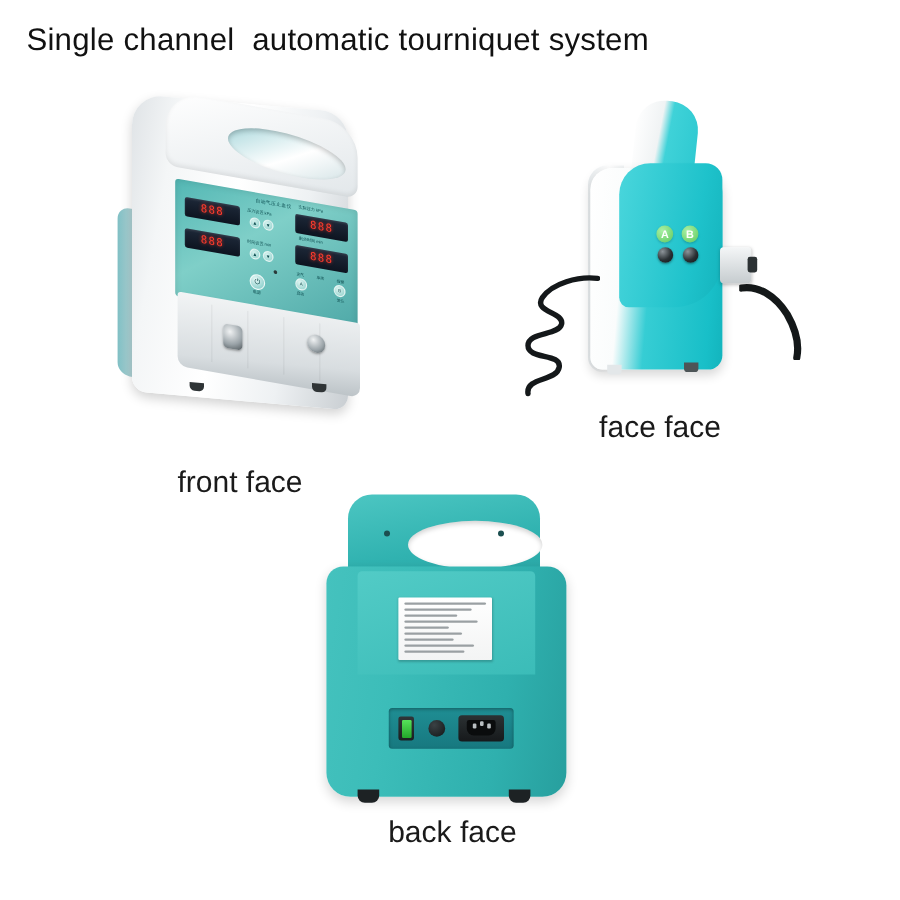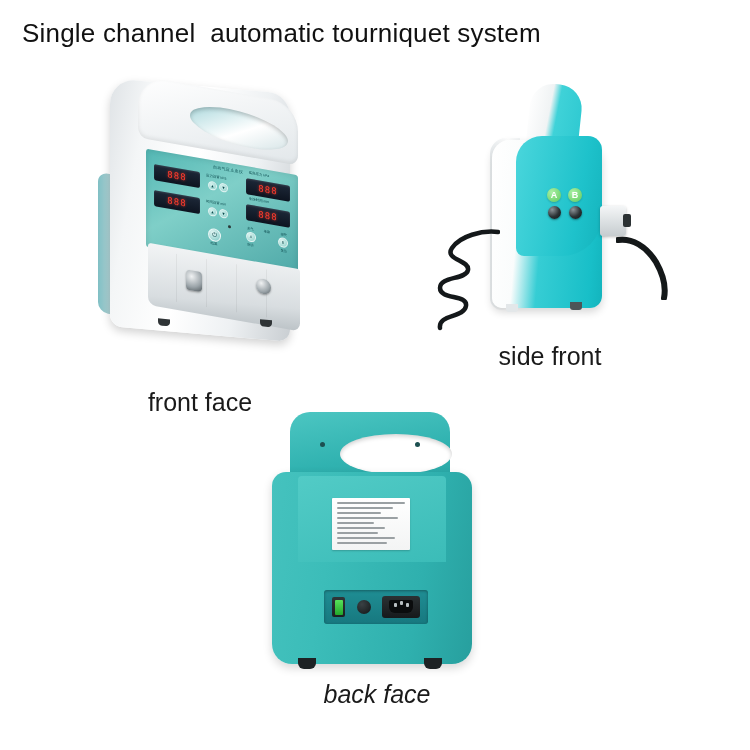--- a/index.html
+++ b/index.html
@@ -187,21 +187,21 @@
   }
   .s-foot{position:absolute;width:12px;height:8px;background:#e3e7e9;border-radius:0 0 3px 3px;}
   .s-foot.dark{background:#4d5557;}
 
   .coil{position:absolute;left:10px;top:148px;width:70px;height:108px;}
   .coil svg{width:100%;height:100%;}
   .pcord{position:absolute;left:196px;top:156px;width:58px;height:66px;}
   .pcord svg{width:100%;height:100%;}
 
   
-  #back{position:absolute;left:262px;top:412px;width:230px;height:272px;font-style:italic;}
+  #back{position:absolute;left:262px;top:412px;width:230px;height:272px;}
   .b-handle{
     position:absolute;left:28px;top:0;width:160px;height:72px;
     background:linear-gradient(170deg,#4cc6c2,#30b2b0 60%,#2aa6a5);
     border-radius:20px 20px 6px 6px;
   }
   .b-handle-hole{
     position:absolute;left:50px;top:22px;width:112px;height:40px;
     background:#ffffff;border-radius:50%;
     box-shadow:inset 0 2px 4px rgba(0,0,0,.18);
   }
@@ -352,21 +352,21 @@
         <path d="M68 6 C52 4, 30 10, 22 22 C14 34, 40 34, 38 44 C36 54, 10 50, 10 62 C10 74, 38 68, 36 80 C34 92, 8 88, 10 102" stroke="#14181a" stroke-width="4.5" stroke-linecap="round"></path>
       </svg>
     </div>
 
     <div class="pcord">
       <svg viewBox="0 0 58 66" fill="none">
         <path d="M2 6 C16 4, 30 12, 40 28 C48 42, 50 54, 48 64" stroke="#141819" stroke-width="6" stroke-linecap="round"></path>
       </svg>
     </div>
 
-    <div class="caption" id="cap-side" style="left:10px;top:264px;width:240px;">side front</div>
+    <div class="caption" id="cap-side" style="left:10px;top:264px;width:240px;">face face</div>
   </div>
 
   <div id="back">
     <div class="b-handle">
       <div class="b-handle-hole"></div>
       <div class="b-screw" style="left:30px;top:30px;"></div>
       <div class="b-screw" style="left:125px;top:30px;"></div>
     </div>
 
     <div class="b-body">

